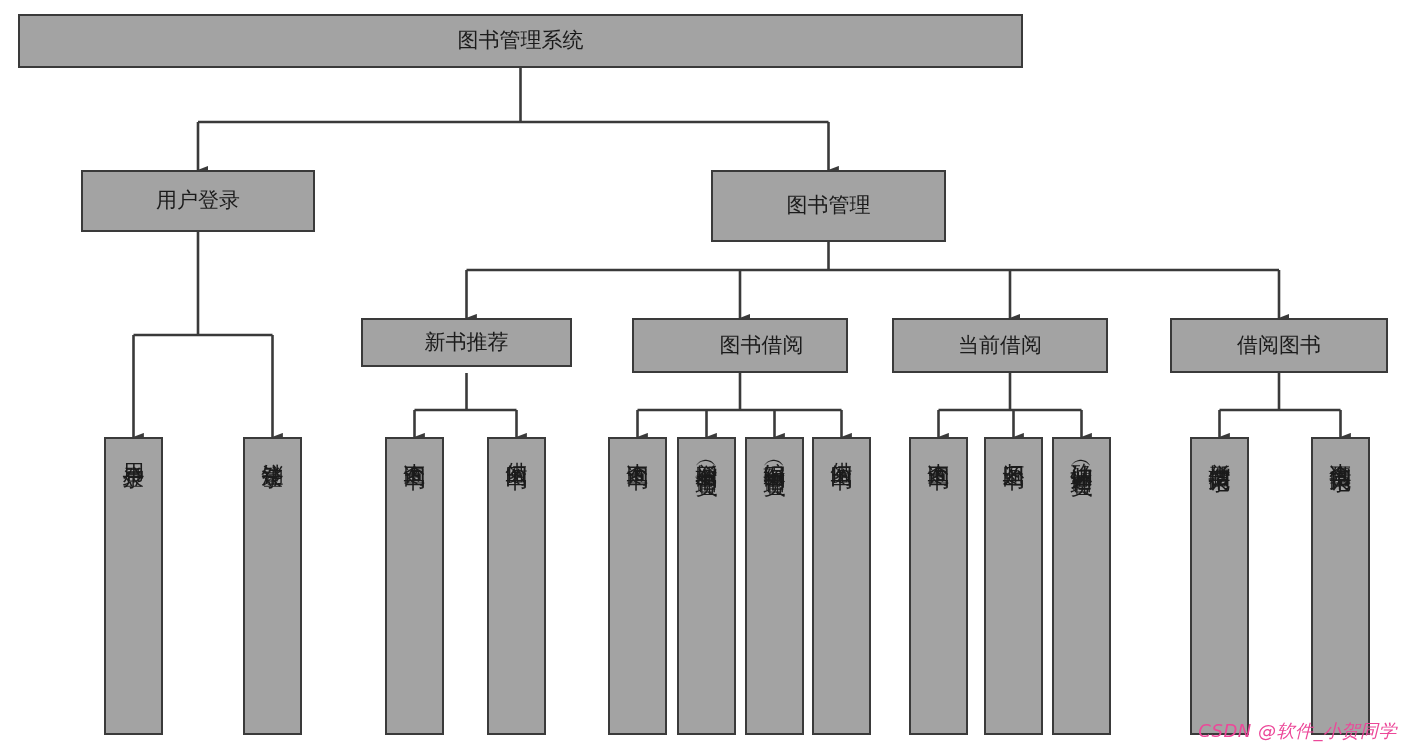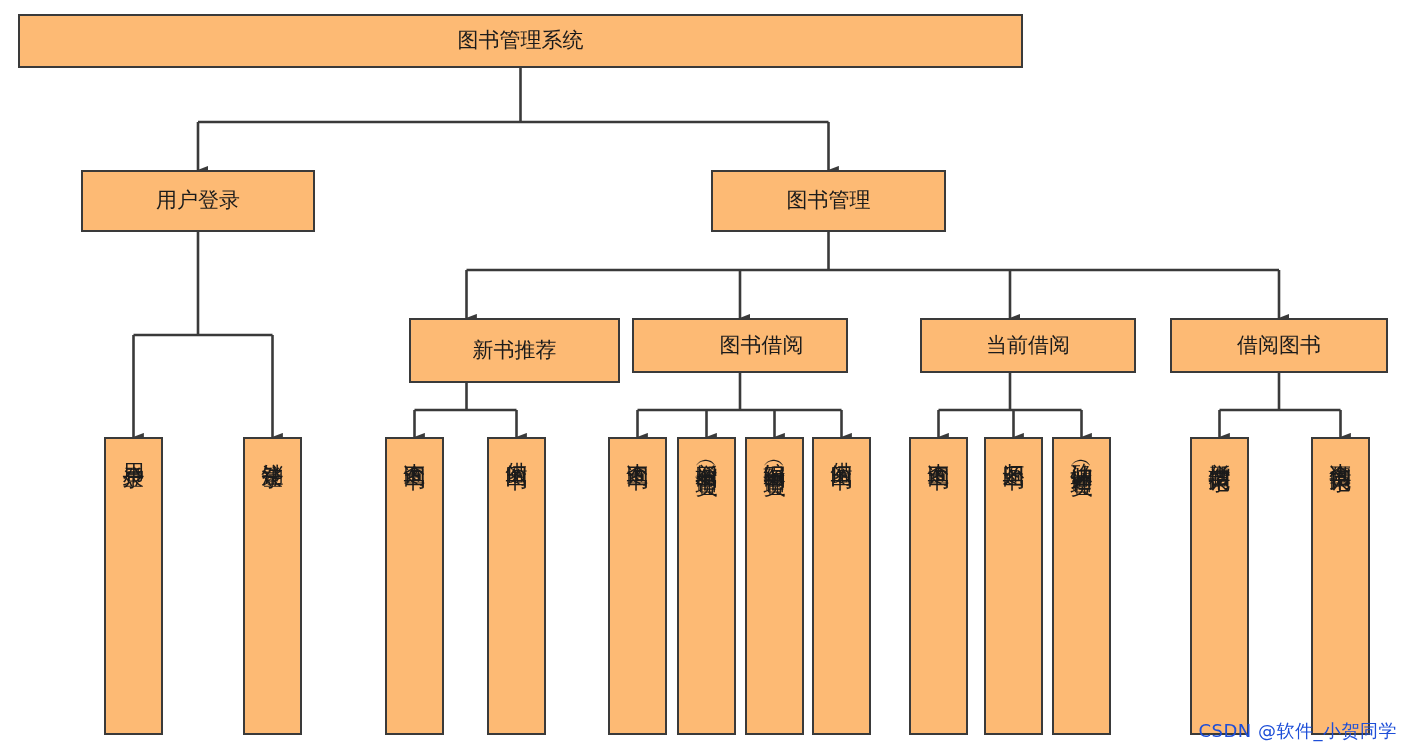--- a/index.html
+++ b/index.html
@@ -22,21 +22,21 @@
   #wires {
     position: absolute;
     left: 0;
     top: 0;
     width: 1405px;
     height: 747px;
   }
   .node {
     position: absolute;
     box-sizing: border-box;
-    background: #fdba74;
+    background: #a3a3a3;
     border: 2px solid #3a3a3a;
     display: flex;
     align-items: center;
     justify-content: center;
     overflow: hidden;
   }
   .node .label {
     color: #1b1b1b;
     text-align: center;
     line-height: 1.22;
@@ -59,24 +59,25 @@
     letter-spacing: 2px;
     line-height: 1;
     white-space: nowrap;
     -webkit-writing-mode: vertical-rl;
   }
   .watermark {
     position: absolute;
     right: 8px;
     bottom: 4px;
     font-size: 18px;
-    color: #1d4ed8;
+    color: #ec4899;
     letter-spacing: 0.5px;
     white-space: nowrap;
     pointer-events: none;
+    font-style: italic;
   }
 </style>
 </head>
 <body>
 
 <div id="stage">
 
   <svg id="wires" viewBox="0 0 1405 747" xmlns="http://www.w3.org/2000/svg">
     <defs>
       <marker id="arrowhead" markerWidth="9" markerHeight="11" refX="4.5" refY="10.4" orient="auto" markerUnits="userSpaceOnUse">
@@ -120,30 +121,30 @@
       </g>
   </svg>
 
   <div id="node-layer">
       <div class="node horizontal root" style="left: 18px; top: 14px; width: 1005px; height: 54px;">
         <span class="label">图书管理系统</span>
       </div>
       <div class="node horizontal" style="left: 81px; top: 170px; width: 234px; height: 62px;">
         <span class="label">用户登录</span>
       </div>
-      <div class="node horizontal" style="left: 711px; top: 170px; width: 235px; height: 62px;">
+      <div class="node horizontal" style="left: 711px; top: 170px; width: 235px; height: 72px;">
         <span class="label">图书管理</span>
       </div>
-      <div class="node horizontal" style="left: 361px; top: 318px; width: 211px; height: 65px; margin-left: 48px;">
+      <div class="node horizontal" style="left: 361px; top: 318px; width: 211px; height: 49px;">
         <span class="label">新书推荐</span>
       </div>
       <div class="node horizontal" style="left: 632px; top: 318px; width: 216px; height: 55px; padding-left: 43px;">
         <span class="label">图书借阅</span>
       </div>
-      <div class="node horizontal" style="left: 920px; top: 318px; width: 216px; height: 55px;">
+      <div class="node horizontal" style="left: 892px; top: 318px; width: 216px; height: 55px;">
         <span class="label">当前借阅</span>
       </div>
       <div class="node horizontal" style="left: 1170px; top: 318px; width: 218px; height: 55px;">
         <span class="label">借阅图书</span>
       </div>
       <div class="node vertical" style="left: 104px; top: 437px; width: 59px; height: 298px;">
         <span class="label">用户登录</span>
       </div>
       <div class="node vertical" style="left: 243px; top: 437px; width: 59px; height: 298px;">
         <span class="label">注销登录</span>

